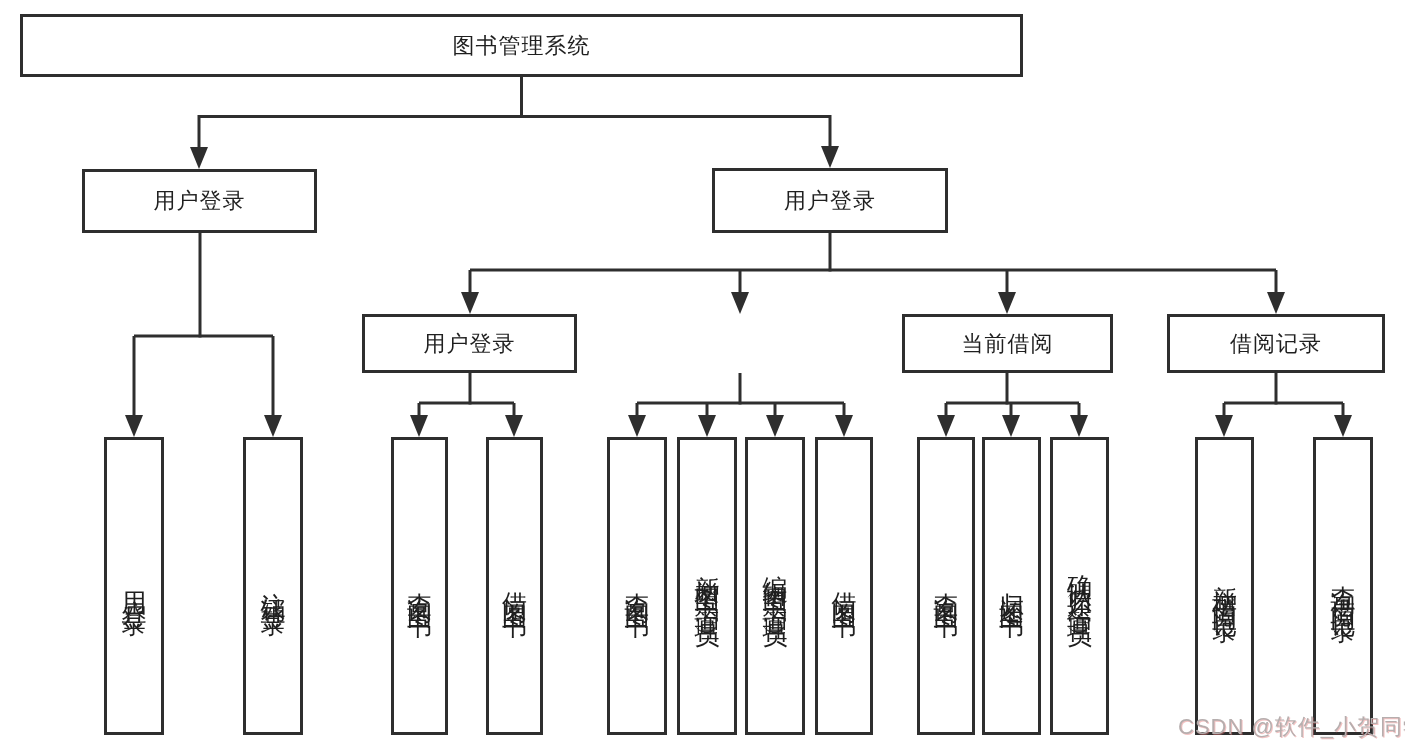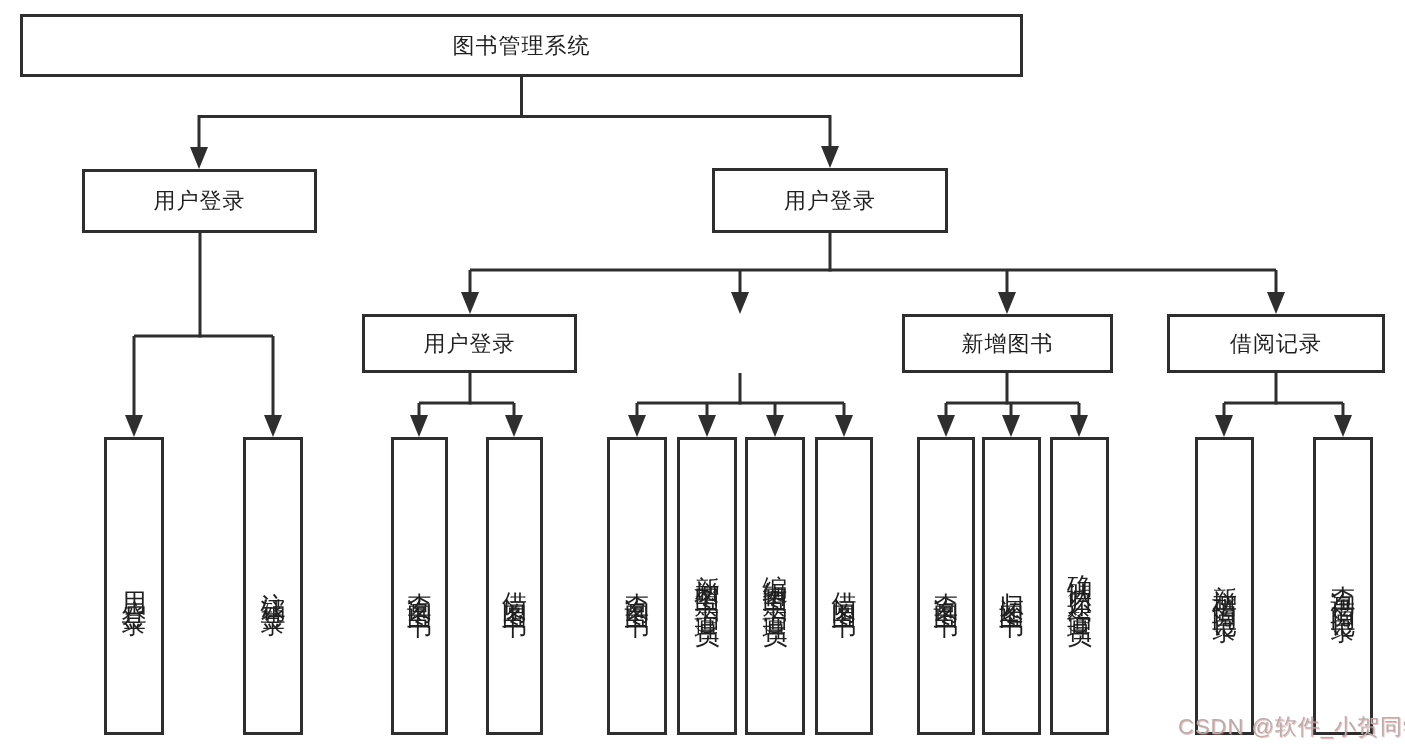--- a/index.html
+++ b/index.html
@@ -148,21 +148,21 @@
     <span>用户登录</span>
   </div>
   <div class="node h" style="left:712px; top:168px; width:236px; height:65px;">
     <span>用户登录</span>
   </div>
 
   <div class="node h" style="left:362px; top:314px; width:215px; height:59px;">
     <span>用户登录</span>
   </div>
   <div class="node h" style="left:902px; top:314px; width:211px; height:59px;">
-    <span>新增图书</span>
+    <span>当前借阅</span>
   </div>
   <div class="node h" style="left:1167px; top:314px; width:218px; height:59px;">
     <span>借阅记录</span>
   </div>
 
   <div class="node v" style="left:104px; width:60px;">
     <span>用户登录</span>
   </div>
   <div class="node v" style="left:243px; width:60px;">
     <span>注销登录</span>

